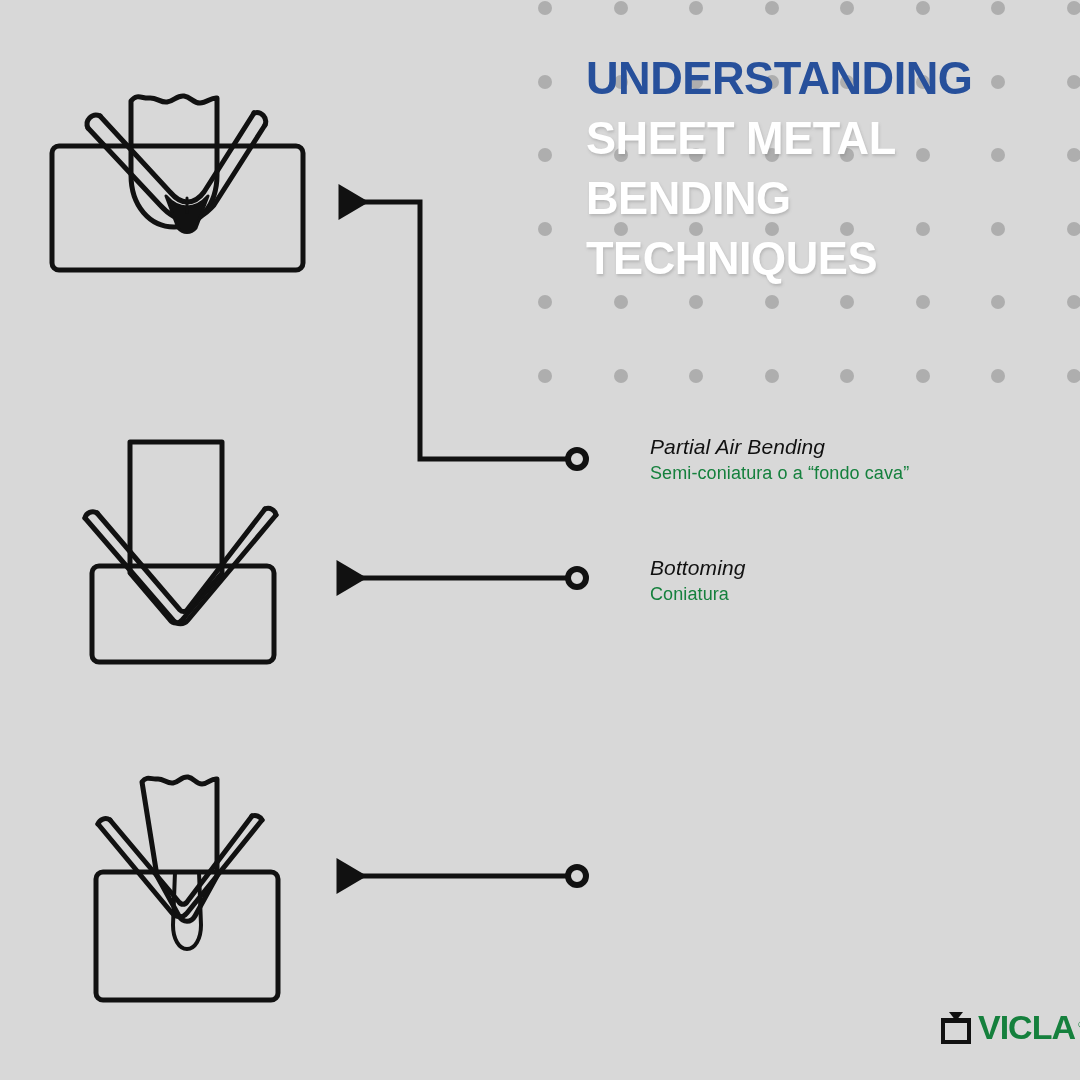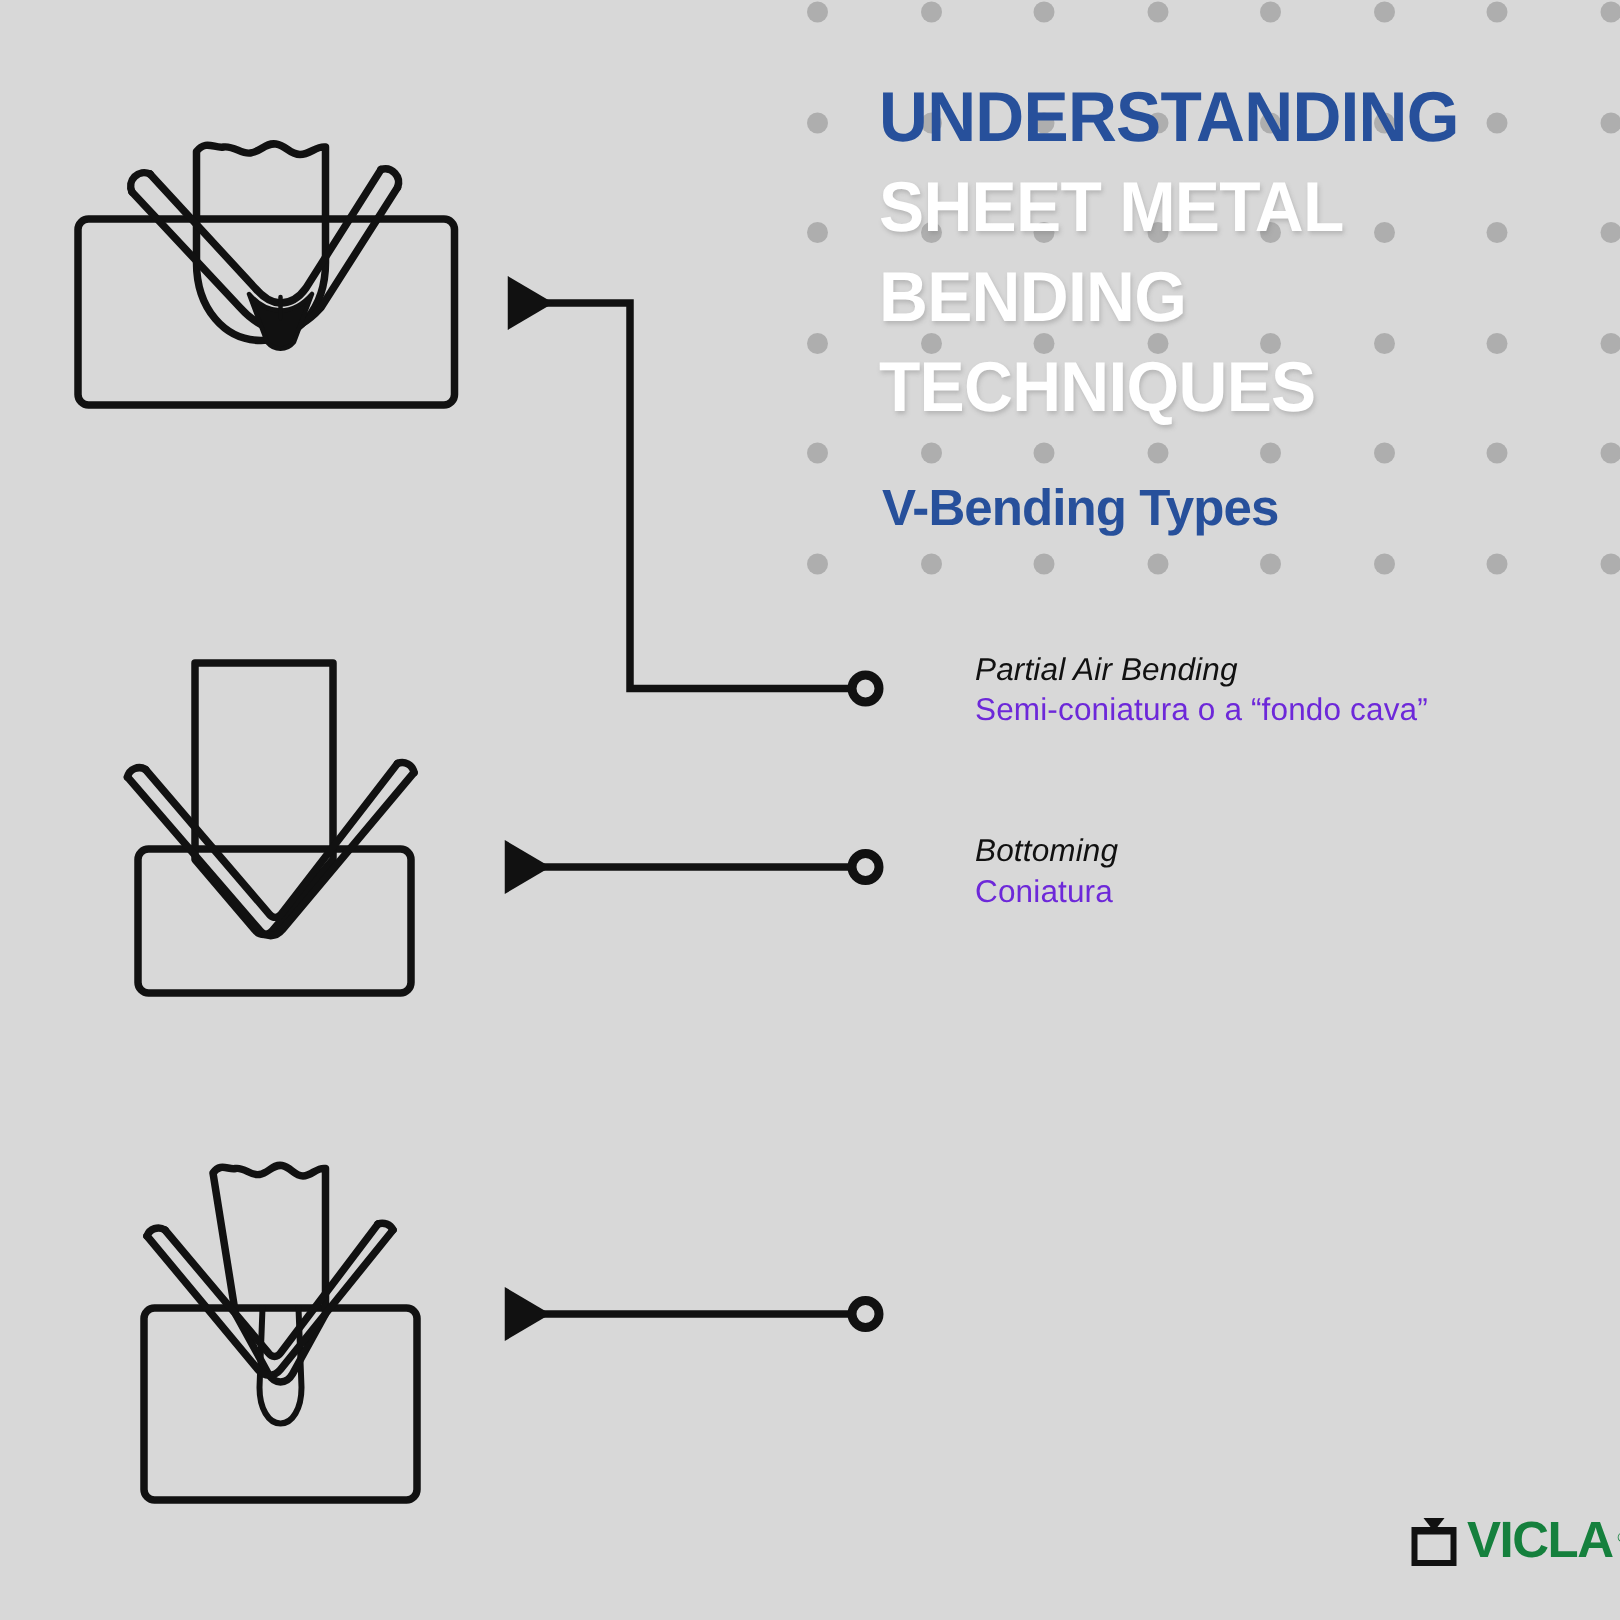--- a/index.html
+++ b/index.html
@@ -39,21 +39,21 @@
     letter-spacing:-0.6px;white-space:nowrap;
   }
 
   
   .label{position:absolute;margin-left:28px;}
   .label .l-en{
     font-style:italic;font-size:21px;color:#111;
     line-height:27px;white-space:nowrap;letter-spacing:0.1px;
   }
   .label .l-it{
-    font-size:21px;color:#6d28d9;line-height:27px;white-space:nowrap;letter-spacing:0.1px;
+    font-size:18px;color:#15803d;line-height:27px;white-space:nowrap;letter-spacing:0.1px;
   }
 
   
   svg.layer{position:absolute;left:0;top:0;width:1080px;height:1080px;overflow:visible;}
 
   
   .logo{position:absolute;left:941px;top:1010px;display:flex;align-items:center;gap:7px;}
   .logo-word{
     font-size:34px;font-weight:800;color:#15803d;letter-spacing:-1px;
     line-height:34px;position:relative;
@@ -203,21 +203,20 @@
       <circle cx="577" cy="876" r="9" fill="none" stroke="#111" stroke-width="6"></circle>
     </g>
   </svg>
 
   <div class="headblock">
     <div class="h-line h-blue">UNDERSTANDING</div>
     <div class="h-line h-white">SHEET METAL</div>
     <div class="h-line h-white">BENDING</div>
     <div class="h-line h-white">TECHNIQUES</div>
   </div>
-  <div class="subhead">V-Bending Types</div>
 
   <div class="label" style="left:622px;top:433px;">
     <div class="l-en">Partial Air Bending</div>
     <div class="l-it">Semi-coniatura o a “fondo cava”</div>
   </div>
 
   <div class="label" style="left:622px;top:554px;">
     <div class="l-en">Bottoming</div>
     <div class="l-it">Coniatura</div>
   </div>

